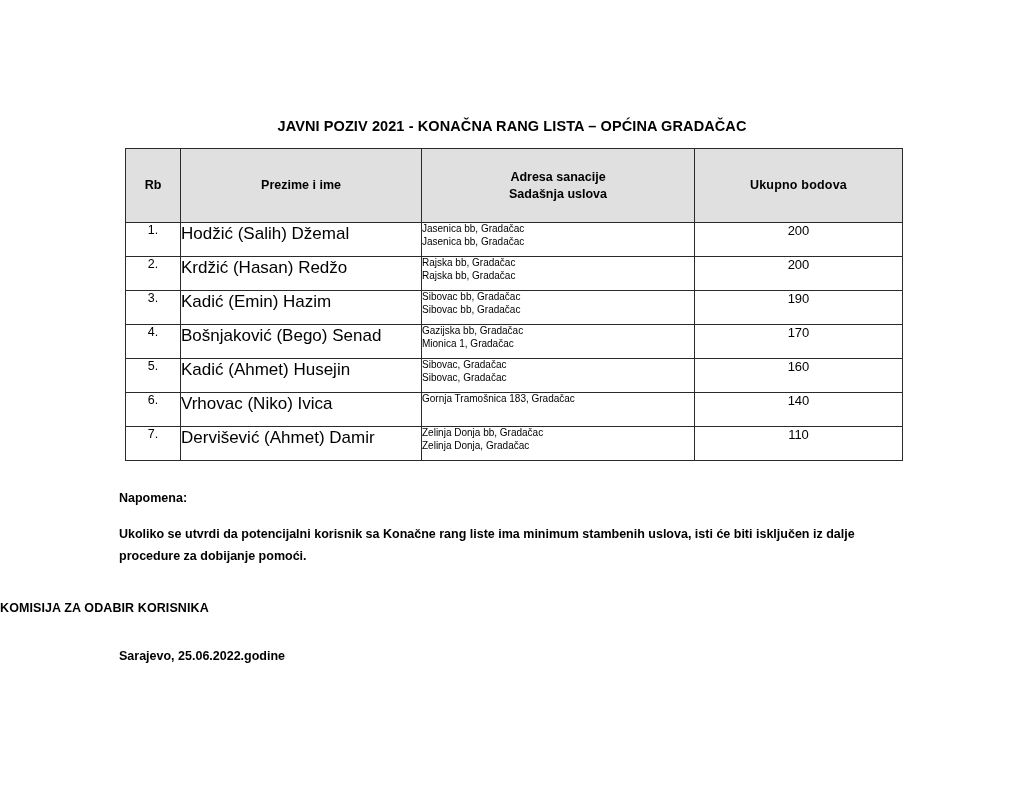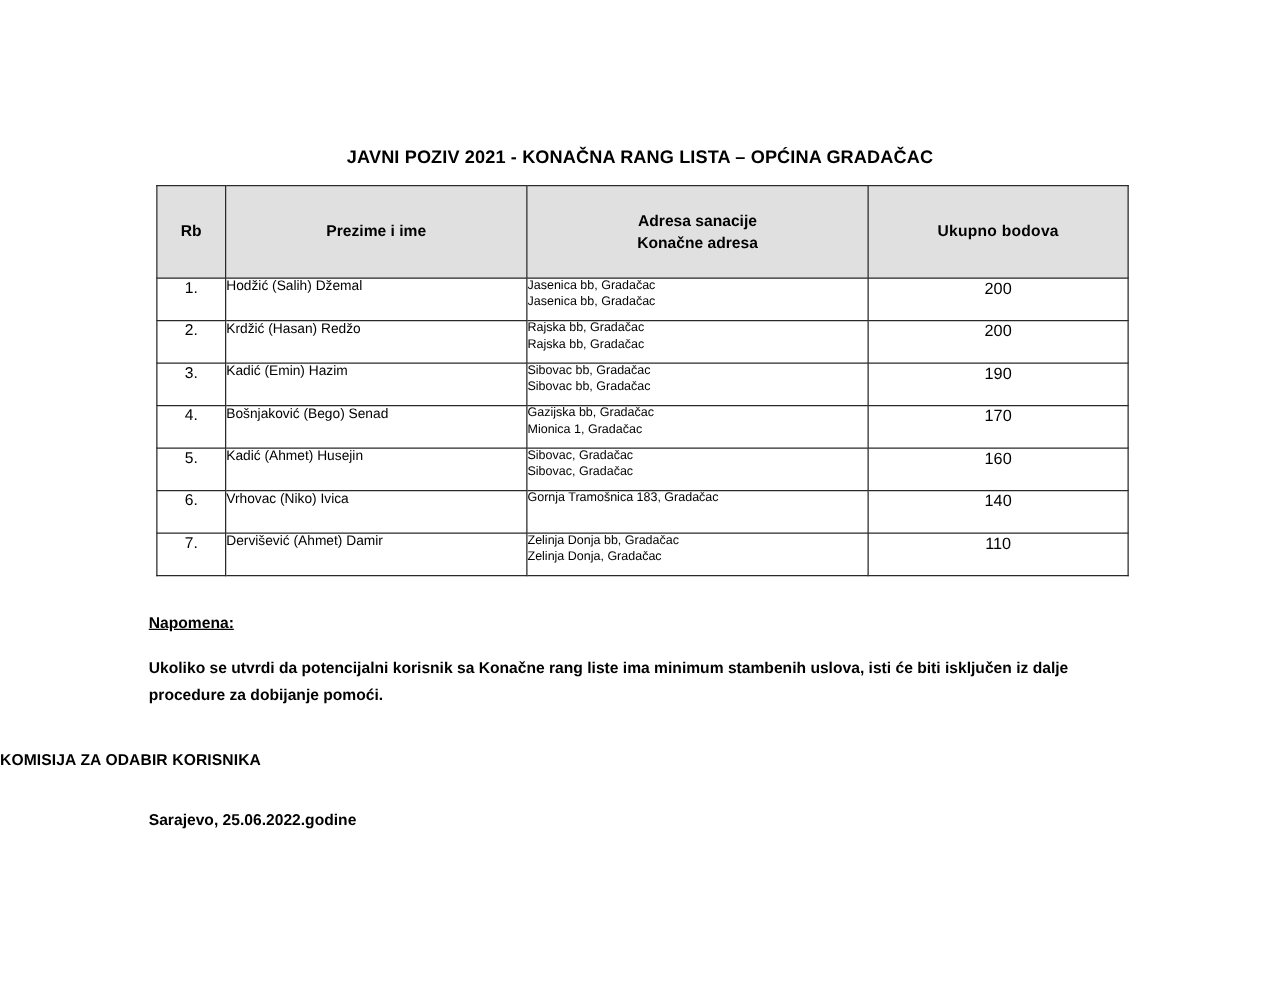--- a/index.html
+++ b/index.html
@@ -70,21 +70,21 @@
   .rank-table tbody tr { height: 34px; }
 
   .cell-rb {
     text-align: center;
     vertical-align: middle;
     font-size: 12.5px;
     font-weight: normal;
   }
   .cell-name {
     padding: 4px 0 3px 7px;
-    font-size: 11px;
+    font-size: 17px;
     line-height: 1.25;
     white-space: nowrap;
     margin-left: 11px;
   }
   .cell-addr {
     padding: 4px 0 3px 7px;
     font-size: 10px;
     line-height: 1.28;
     white-space: nowrap;
   }
@@ -95,21 +95,20 @@
     font-size: 13px;
   }
 
   
   .note-label {
     position: absolute;
     left: 119px;
     top: 491px;
     font-size: 12.5px;
     font-weight: bold;
-    text-decoration: underline;
   }
   .note-body {
     position: absolute;
     left: 119px;
     top: 524px;
     width: 790px;
     font-size: 12.5px;
     font-weight: bold;
     line-height: 1.75;
   }
@@ -139,21 +138,21 @@
 
   <div class="doc-title">JAVNI POZIV 2021 - KONAČNA RANG LISTA – OPĆINA GRADAČAC</div>
 
   <table class="rank-table">
     <thead>
       <tr>
         <th class="h-rb">Rb</th>
         <th class="h-name">Prezime i ime</th>
         <th class="h-addr">
           <span class="hdr-line">Adresa sanacije</span>
-          <span class="hdr-line">Konačne adresa</span>
+          <span class="hdr-line">Sadašnja uslova</span>
         </th>
         <th class="h-pts">
           <span class="hdr-pts">Ukupno  bodova</span>
         </th>
       </tr>
     </thead>
     <tbody id="table-body">
         <tr>
           <td class="cell-rb">1.</td>
           <td class="cell-name">Hodžić (Salih) Džemal</td>

